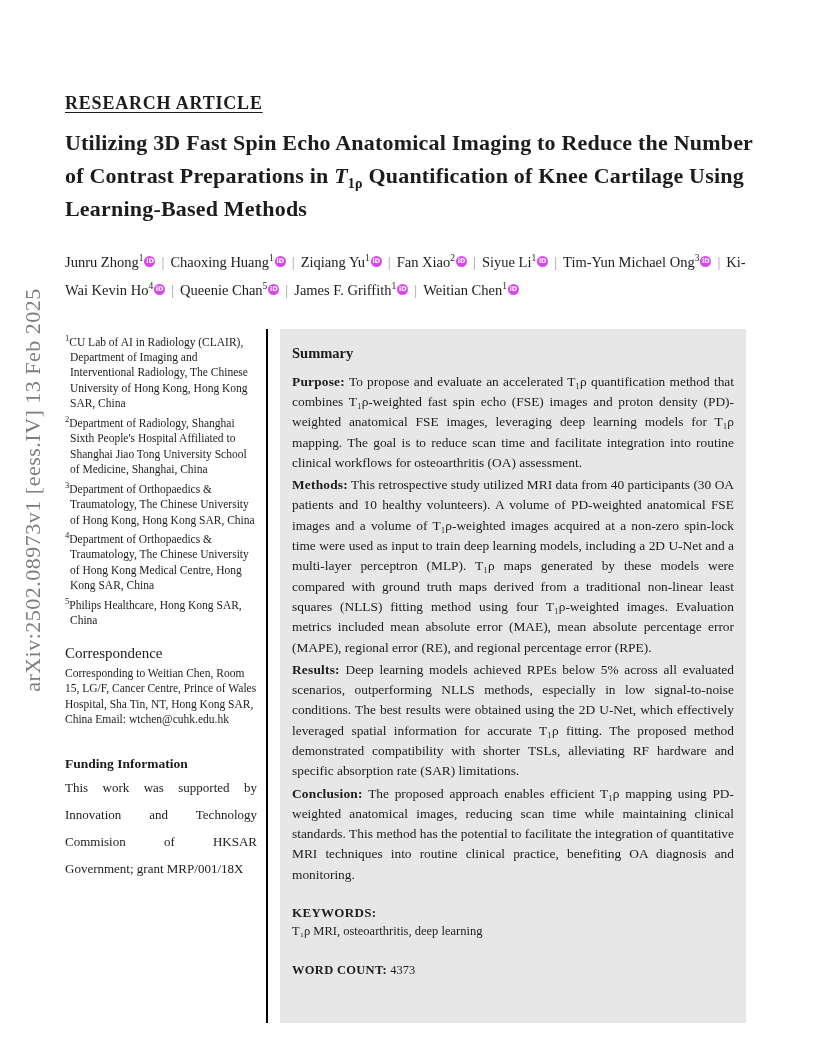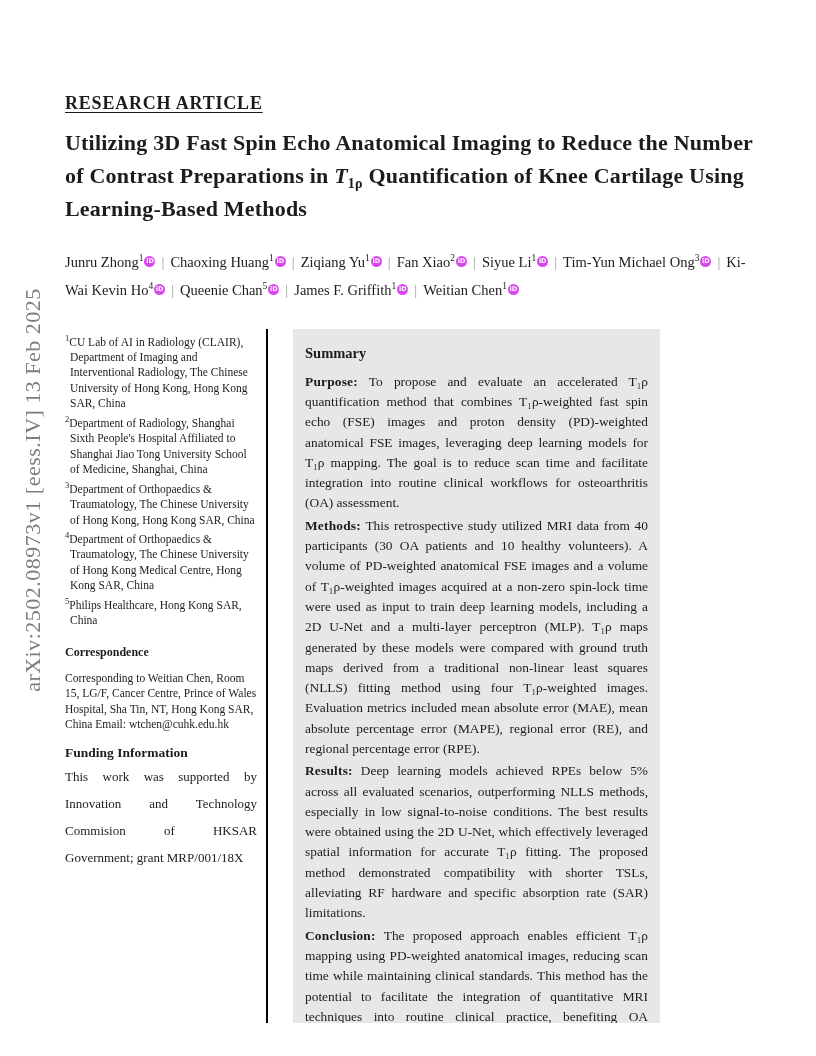--- a/index.html
+++ b/index.html
@@ -71,45 +71,45 @@
   .columns {
     display: flex;
     margin-top: 27px;
     height: 694px;
     align-items: stretch;
   }
   .left-col { flex: none; width: 192px; padding-top: 2px; }
   .divider { flex: none; width: 2px; background: #000000; margin-left: 9px; }
   .summary-box {
     flex: none;
-    width: 367px;
-    margin-left: 25px;
+    width: 466px;
+    margin-left: 12px;
     background: #e7e7e7;
     padding: 12px 12px 0 12px;
     height: 100%;
     overflow: hidden;
   }
   .aff {
     font-size: 11.5px;
     line-height: 15.5px;
     text-indent: -5px;
     padding-left: 5px;
   }
   .aff sup { font-size: 8.5px; }
   .corr-heading {
-    font-weight: bold;
-    font-size: 12px;
+    font-weight: normal;
+    font-size: 15px;
     margin-top: 16px;
-    margin-bottom: 11px;
+    margin-bottom: 4px;
   }
   .corr-text { font-size: 11.5px; line-height: 15.5px; }
   .funding-heading {
     font-weight: bold;
     font-size: 13.5px;
-    margin-top: 12px;
+    margin-top: 28px;
     margin-bottom: 2px;
   }
   .funding-text { font-size: 13px; line-height: 27px; text-align: justify; }
   .summary-heading { font-size: 14.5px; font-weight: bold; margin: 4px 0 10px 0; }
   .sum-para {
     font-size: 13.4px;
     line-height: 20.3px;
     text-align: justify;
     margin: 0 0 2px 0;
   }

